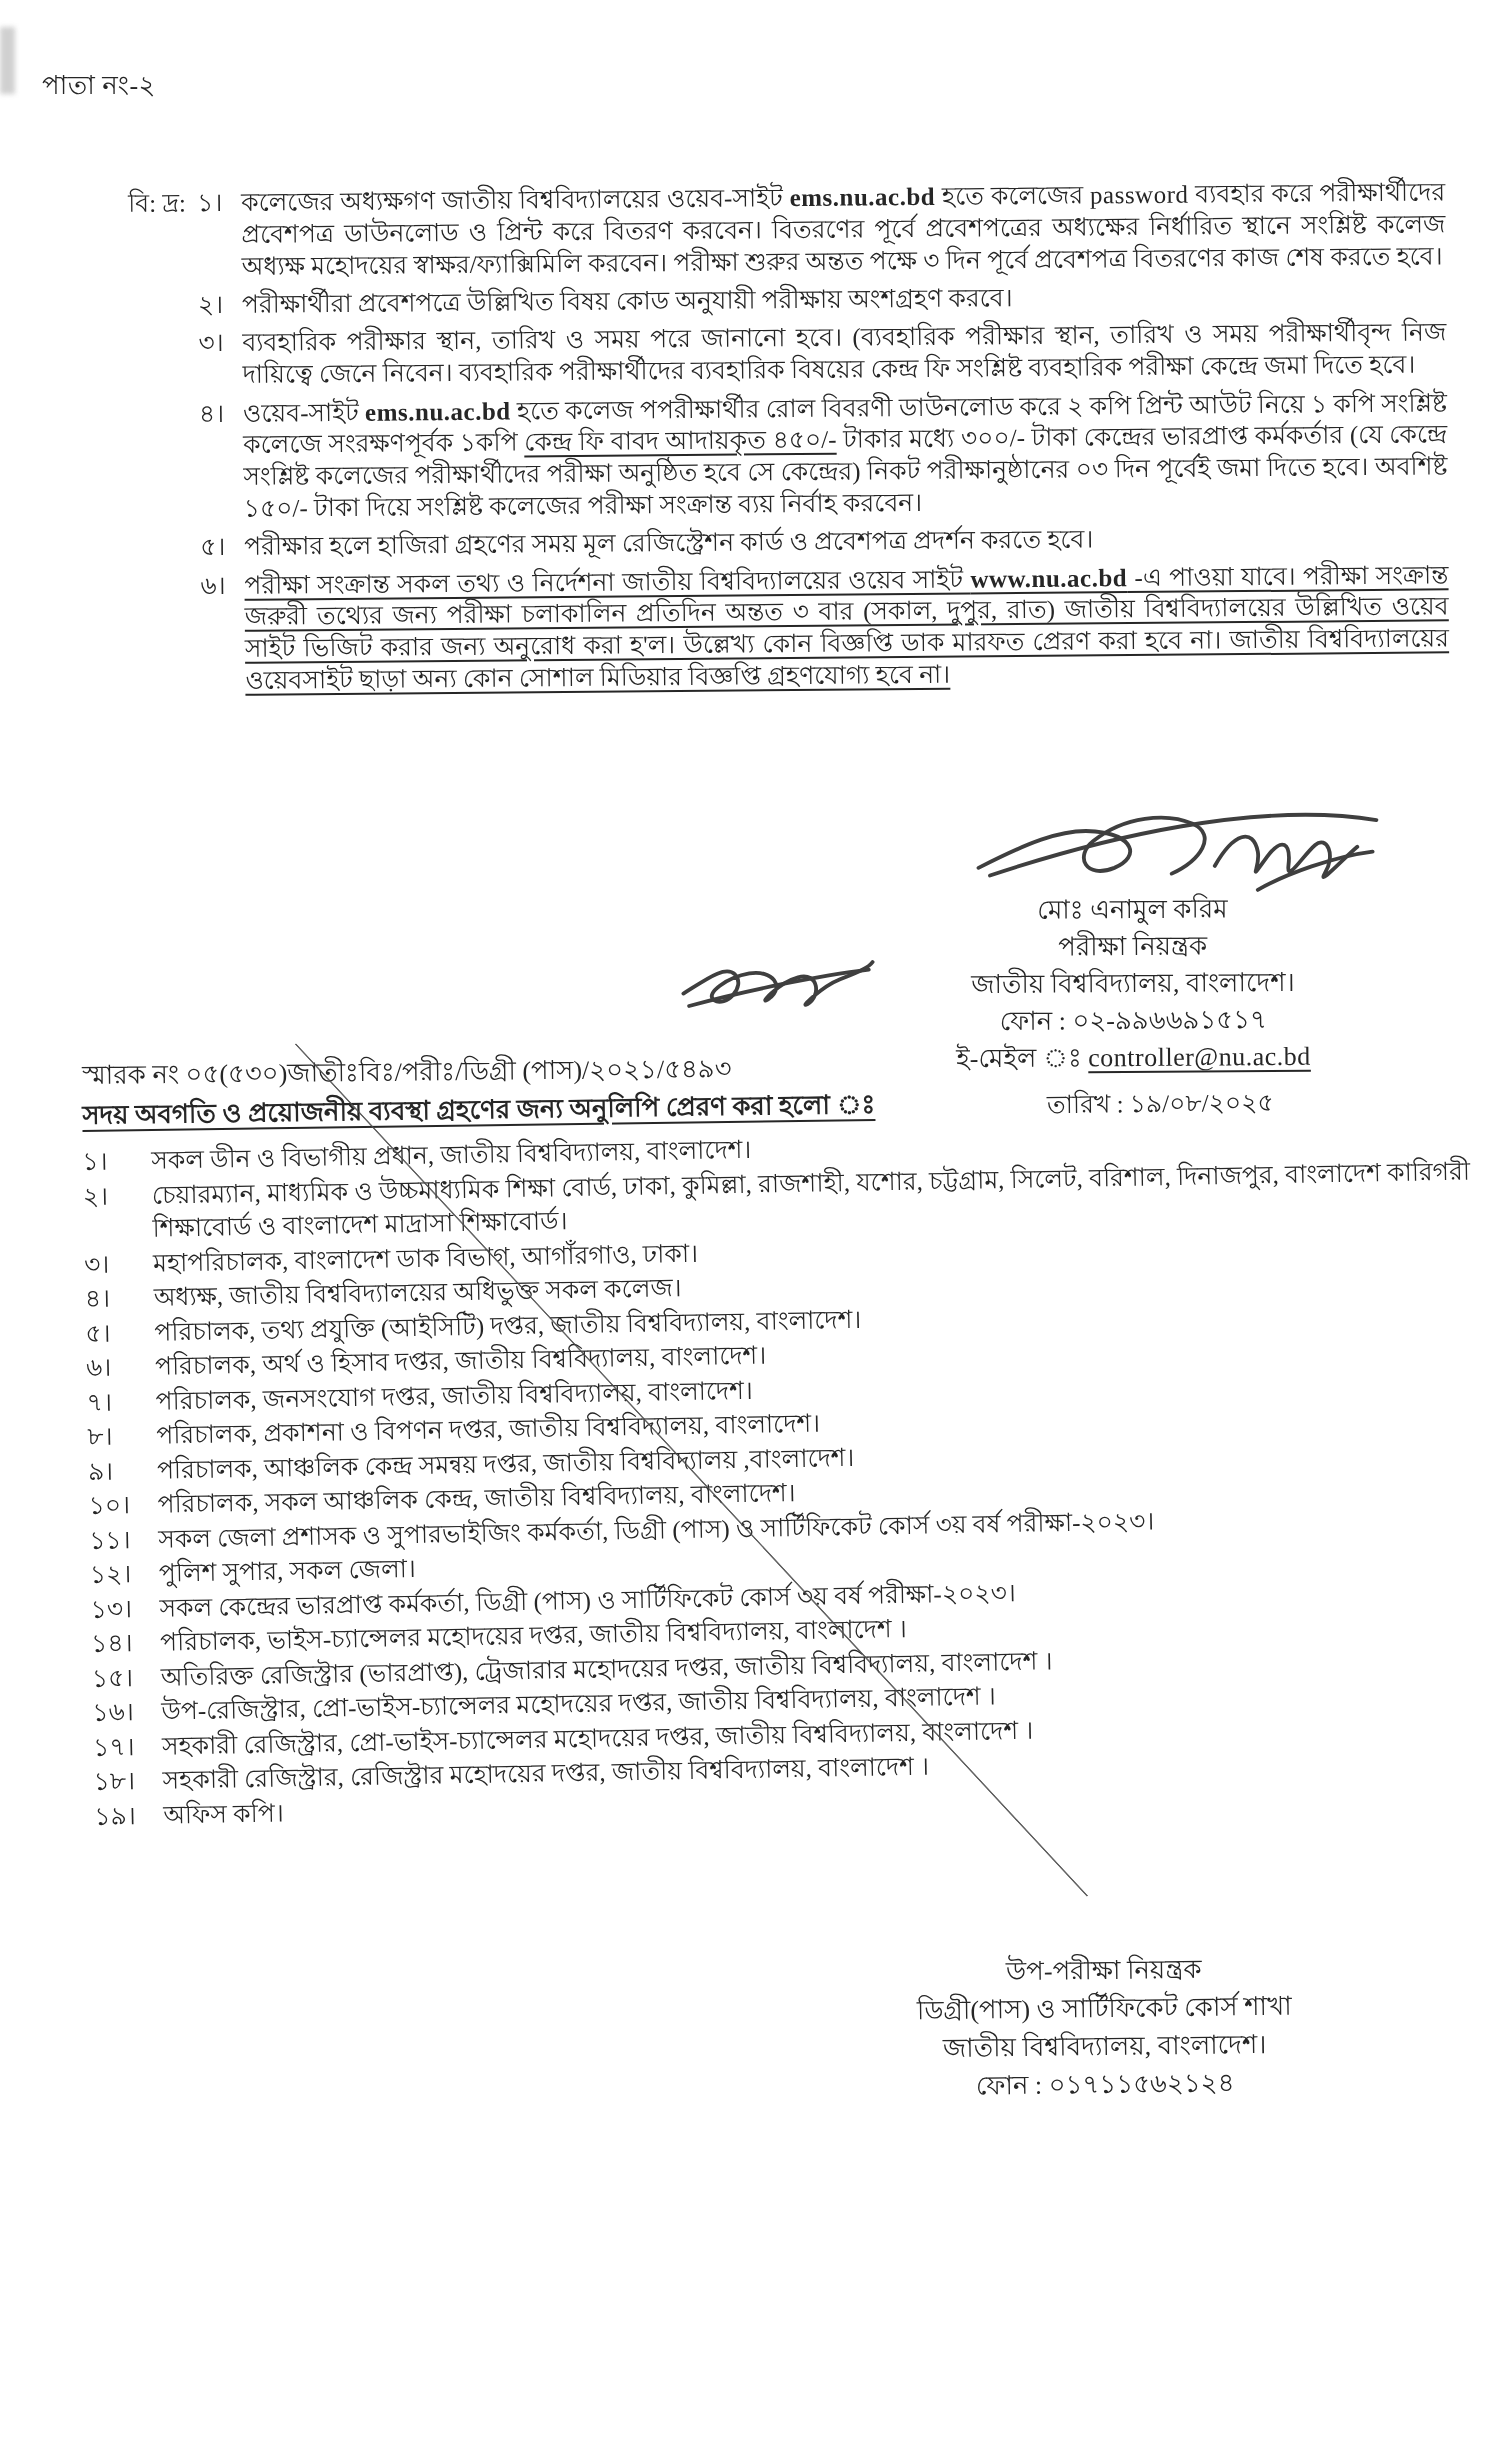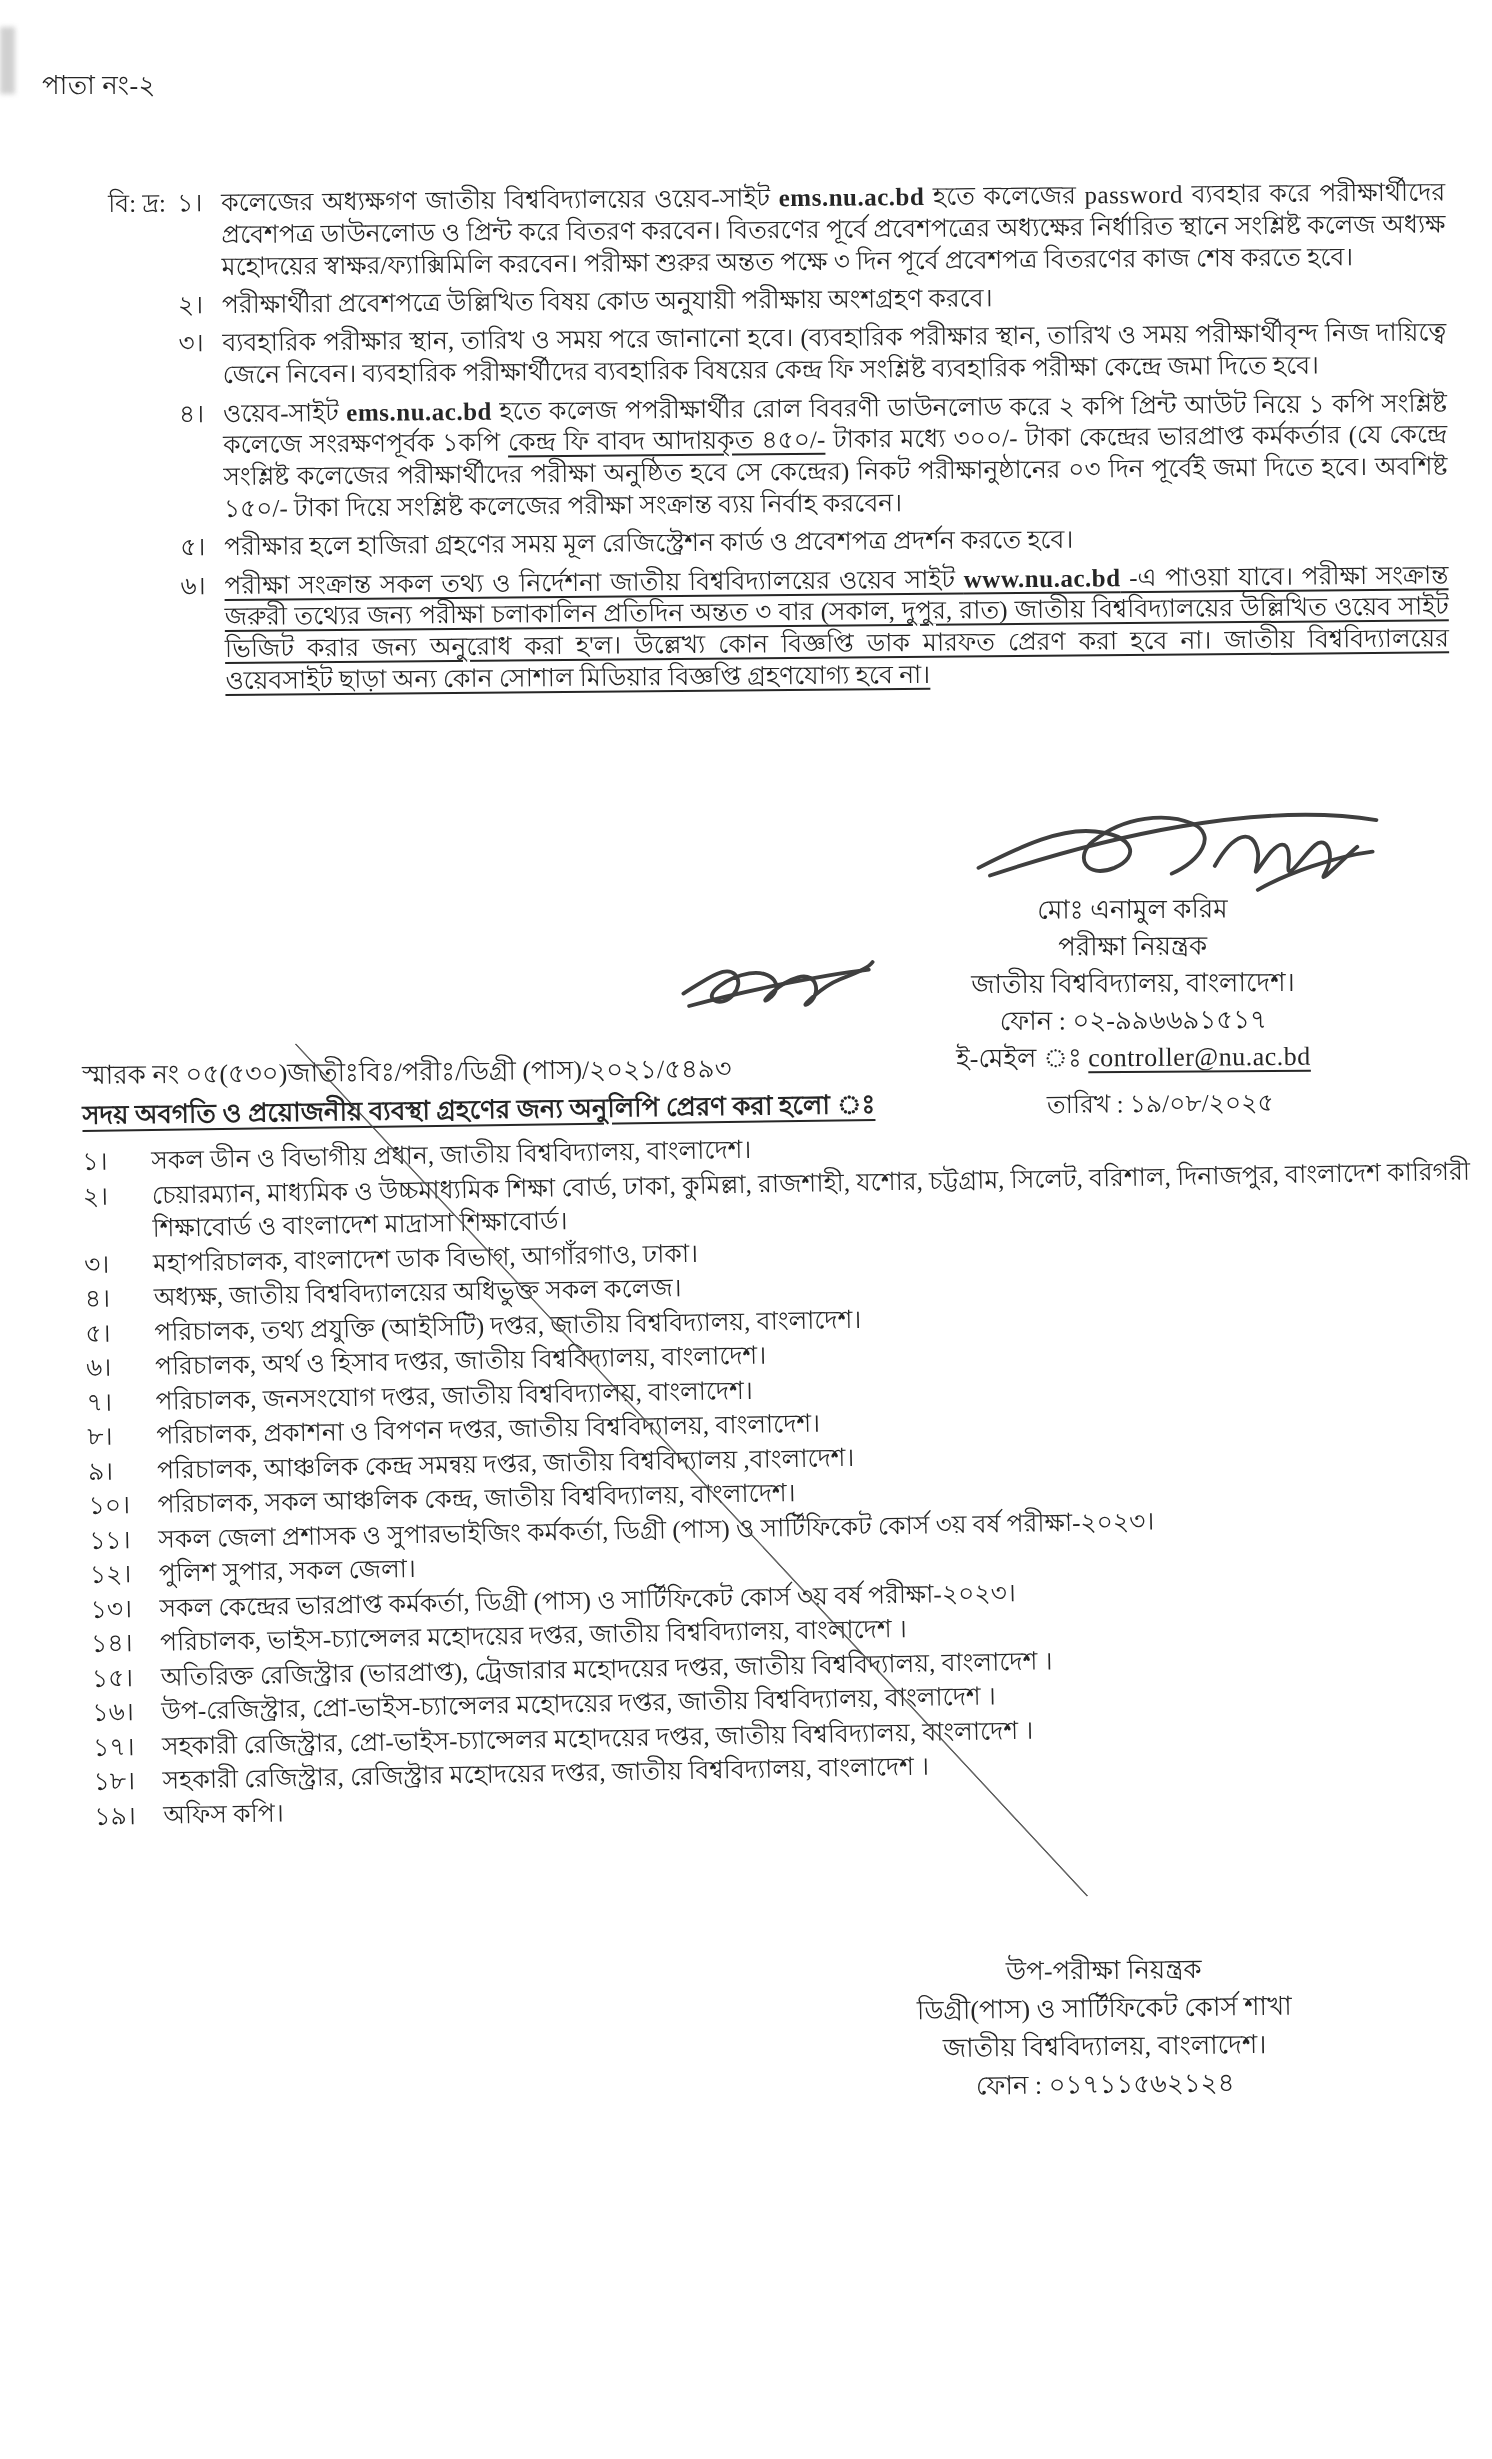--- a/index.html
+++ b/index.html
@@ -20,21 +20,21 @@
     position:absolute;top:65px;left:0;width:100%;
     font-size:26px;letter-spacing:0.5px;padding-left:42px;
   }
   
   .nb-block{
     position:absolute;left:108px;top:188px;width:1337px;
     display:flex;align-items:flex-start;
     transform:rotate(-0.5deg);transform-origin:0 0;
     font-size:25px;line-height:1.27;
   }
-  .nb-label{flex:0 0 69px;white-space:nowrap;}
+  .nb-label{flex:0 0 69px;white-space:nowrap;margin-left:20px;}
   .nb-list{flex:1;display:flex;flex-direction:column;gap:6.7px;}
   .nb-item{display:flex;}
   .nb-item .num{flex:0 0 44px;}
   .nb-item .txt{flex:1;text-align:justify;}
   .b{font-weight:bold;}
   .u{text-decoration:underline;text-underline-offset:4.8px;}
   .latin{font-family:"Liberation Serif",serif;letter-spacing:0.5px;}
   
   .sig1{
     position:absolute;left:970px;top:799px;width:413px;height:110px;

